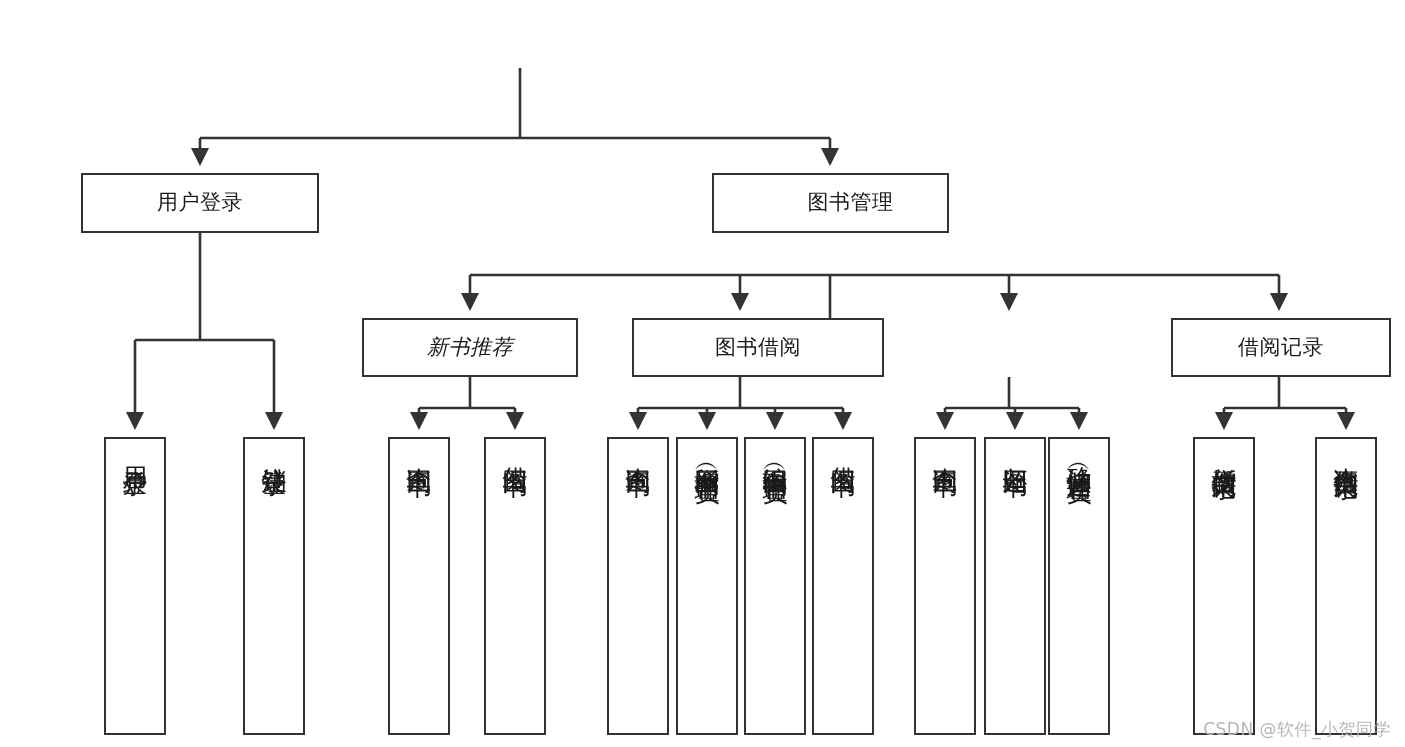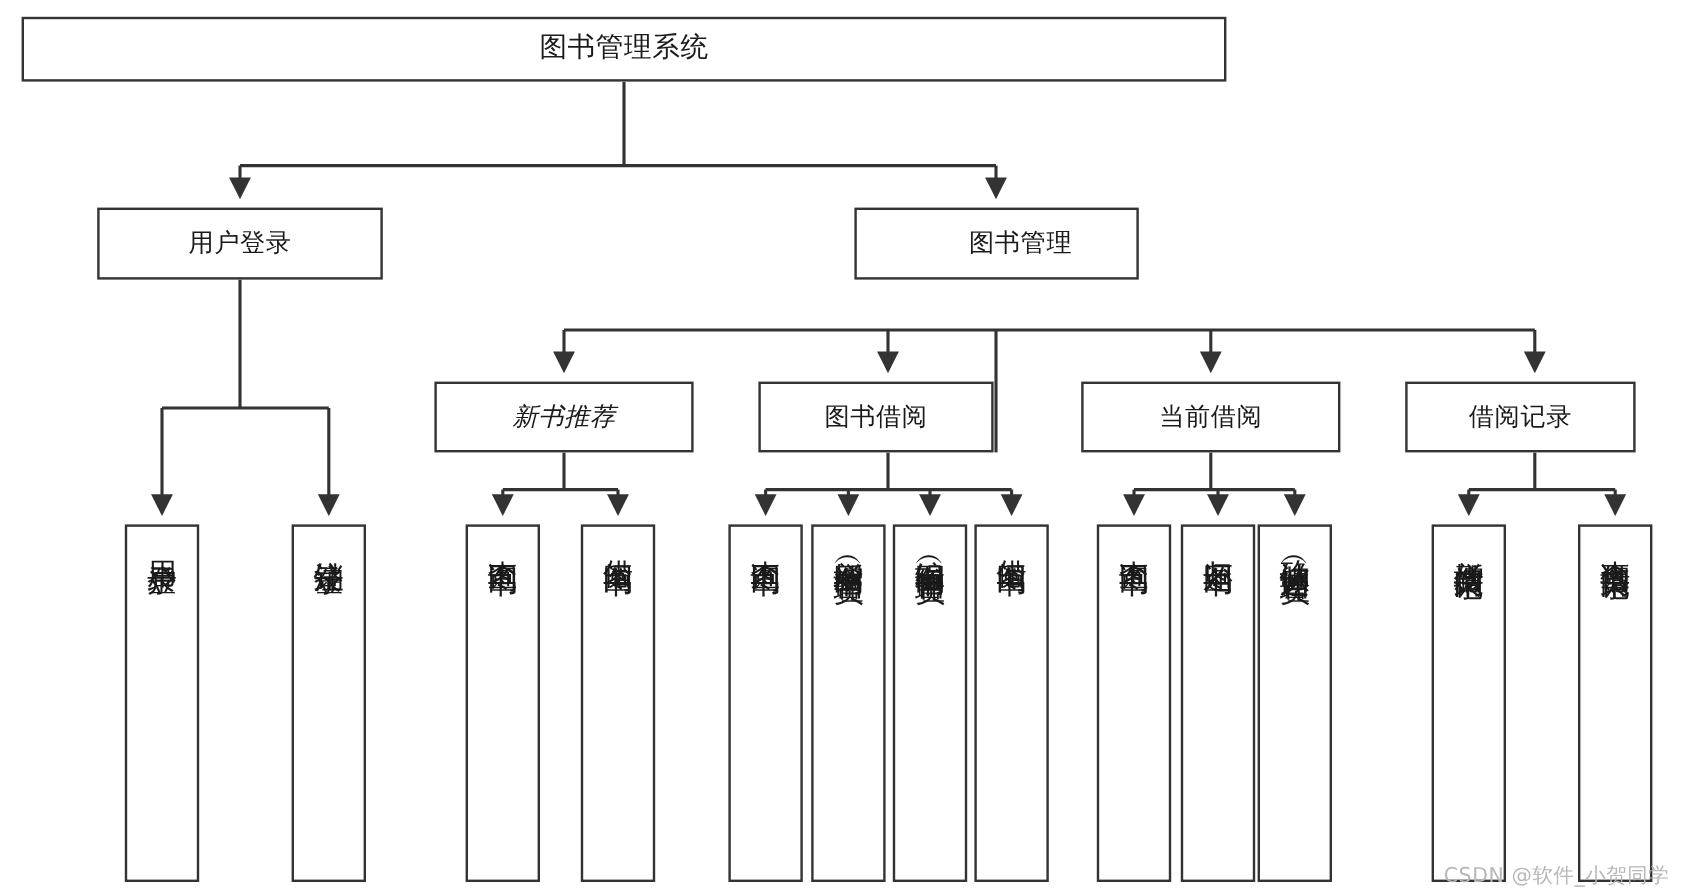--- a/index.html
+++ b/index.html
@@ -123,41 +123,35 @@
       <path d="M 1015 408 L 1015 427" marker-end="url(#arrow)"></path>
       <path d="M 1079 408 L 1079 427" marker-end="url(#arrow)"></path>
 
       <path d="M 1279 377 L 1279 408"></path>
       <path d="M 1224 408 L 1346 408"></path>
       <path d="M 1224 408 L 1224 427" marker-end="url(#arrow)"></path>
       <path d="M 1346 408 L 1346 427" marker-end="url(#arrow)"></path>
     </g>
   </svg>
 
-  <div class="node horiz" id="title-node" style="left:18px; top:14px; width:1004px; height:54px;">
-    <span class="label">图书管理系统</span>
-  </div>
 
   <div class="node horiz" style="left:81px; top:173px; width:238px; height:60px;">
     <span class="label">用户登录</span>
   </div>
   <div class="node horiz" style="left:712px; top:173px; width:237px; height:60px;padding-left:40px;">
     <span class="label">图书管理</span>
   </div>
 
   <div class="node horiz" style="left:362px; top:318px; width:216px; height:59px;font-style:italic;">
     <span class="label">新书推荐</span>
   </div>
-  <div class="node horiz" style="left:632px; top:318px; width:196px; height:59px;">
+  <div class="node horiz" style="left:632px; top:318px; width:252px; height:59px;">
     <span class="label">图书借阅</span>
   </div>
-  <div class="node horiz" style="left:901px; top:318px; width:216px; height:59px;">
-    <span class="label">当前借阅</span>
-  </div>
-  <div class="node horiz" style="left:1171px; top:318px; width:192px; height:59px;">
+  <div class="node horiz" style="left:1171px; top:318px; width:220px; height:59px;">
     <span class="label">借阅记录</span>
   </div>
 
   <div class="node vert leaf-tall" style="left:104px; top:437px; width:62px; height:298px;">
     <span class="label">用户登录</span>
   </div>
   <div class="node vert leaf-tall" style="left:243px; top:437px; width:62px; height:298px;">
     <span class="label">注销登录</span>
   </div>
   <div class="node vert leaf-tall" style="left:388px; top:437px; width:62px; height:298px;">

